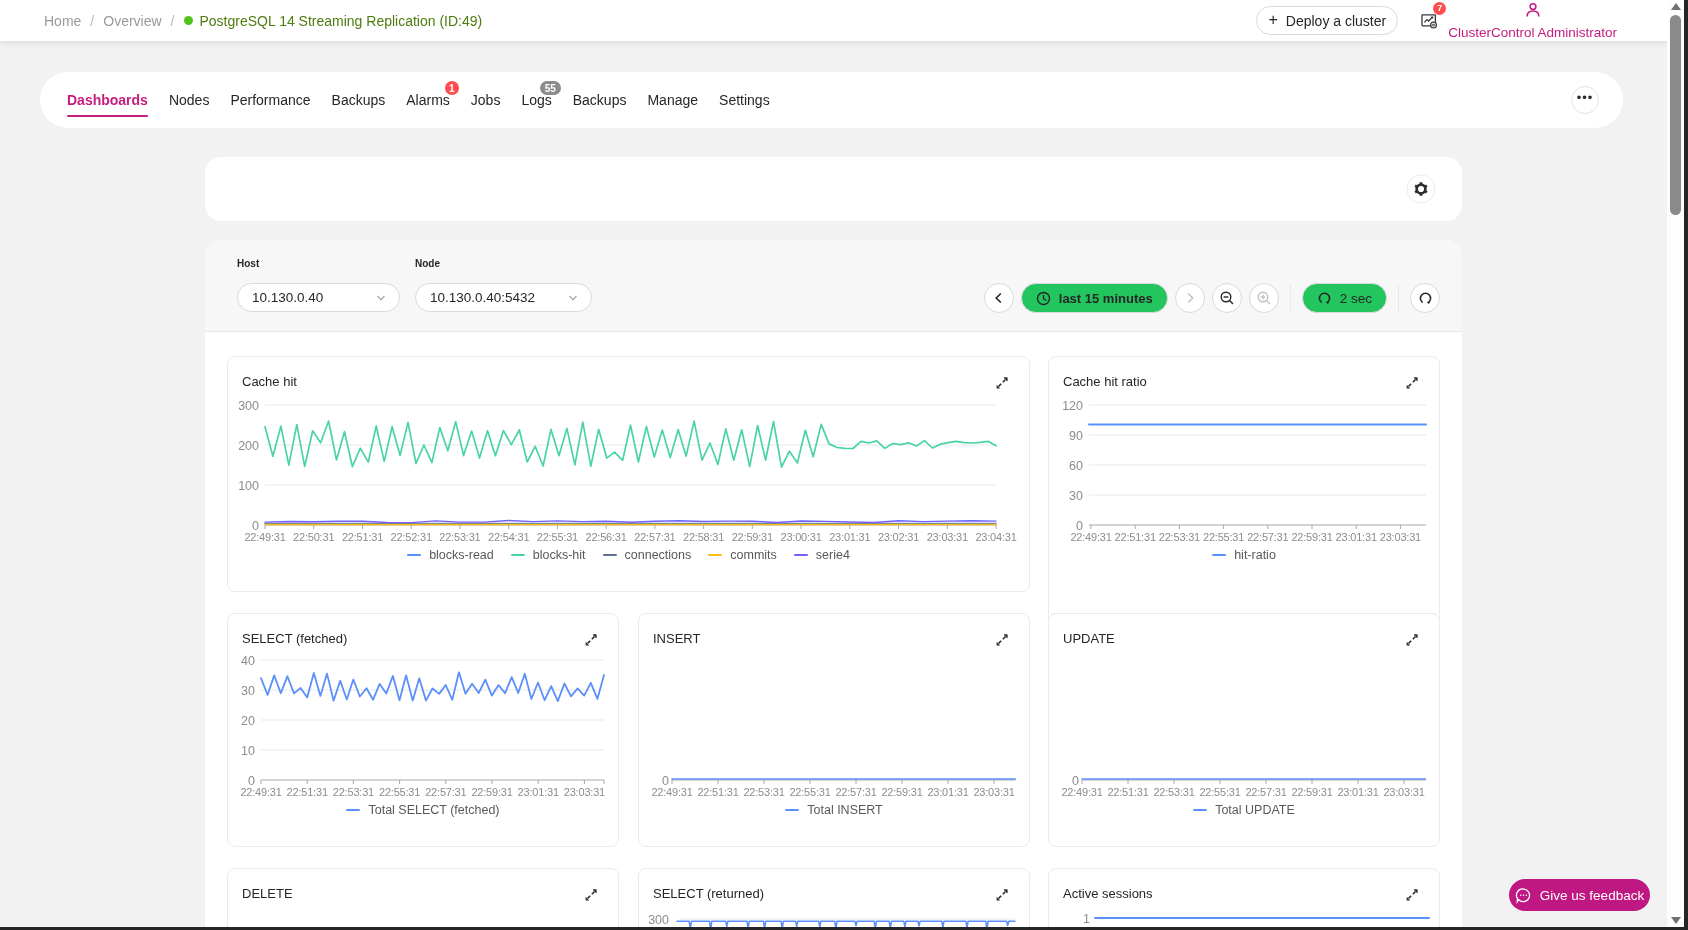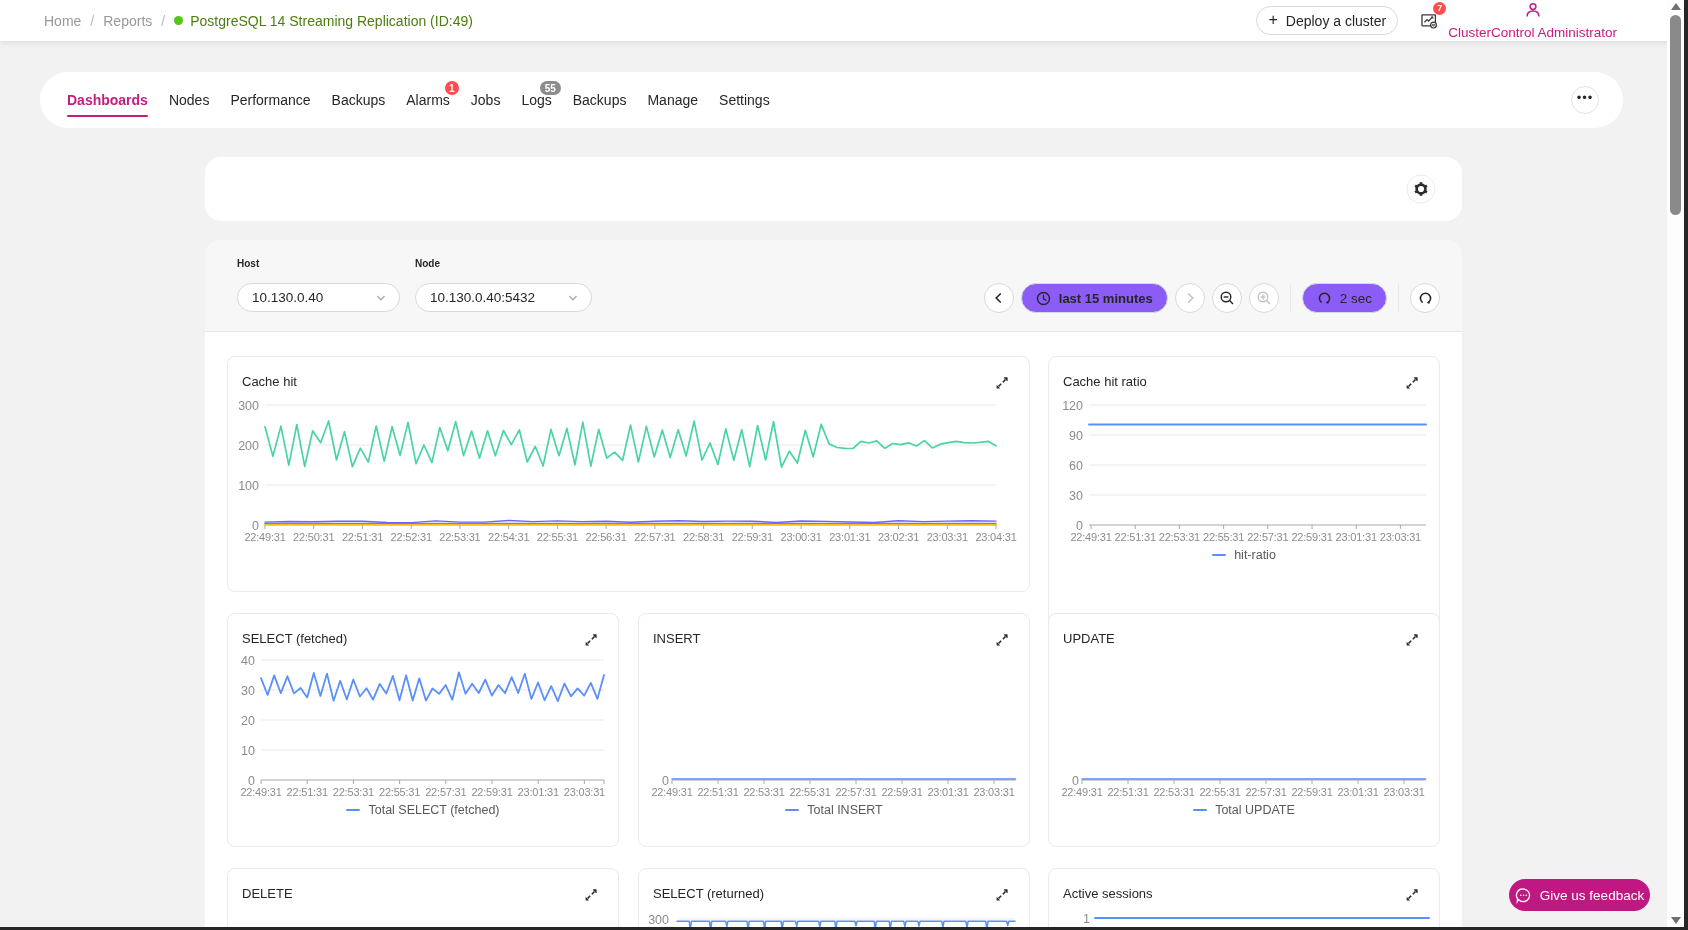--- a/index.html
+++ b/index.html
@@ -31,42 +31,42 @@
 .dots span { margin-top:-6px; }
 .ovcard { position:absolute; left:205px; top:157px; width:1257px; height:64px; background:#fff; border-radius:16px; }
 .sel { position:absolute; height:29px; border:1px solid #d9d9d9; border-radius:15px; background:#fff; font-size:13.5px;
   color:#262626; display:flex; align-items:center; padding:0 12px 0 14px; justify-content:space-between; }
 .gear { position:absolute; right:26px; top:17px; width:30px; height:30px; }
 .main { position:absolute; left:205px; top:240px; width:1257px; height:1000px; background:#fff; border-radius:16px; }
 .flabel { position:absolute; font-size:10px; font-weight:bold; color:#262626; }
 .band { position:absolute; left:0; top:0; right:0; height:92px; background:#f7f7f7; border-bottom:1px solid #e9e9e9; border-radius:16px 16px 0 0; }
 .toolbar { position:absolute; top:43px; right:22px; display:flex; align-items:center; gap:7px; }
 .circ { width:30px; height:30px; border:1px solid #d9d9d9; border-radius:50%; background:#fff; display:flex; align-items:center; justify-content:center; }
-.pill { height:30px; border:1px solid #d9d9d9; border-radius:15px; background:#8b5cf6; display:flex; align-items:center; gap:8px; padding:0 14px; font-size:13.5px; color:#262626; }
+.pill { height:30px; border:1px solid #d9d9d9; border-radius:15px; background:#22c55e; display:flex; align-items:center; gap:8px; padding:0 14px; font-size:13.5px; color:#262626; }
 .vdiv { width:1px; height:28px; background:#e8e8e8; margin:0 4px; }
 .ccard { position:absolute; background:#fff; border:1px solid #ebebeb; border-radius:8px; }
 .ctitle { position:absolute; left:14px; top:17px; font-size:13px; color:#262626; }
 .legend { position:absolute; left:0; right:0; display:flex; justify-content:center; gap:17px; align-items:center; font-size:12.5px; color:#595959; }
 .li { display:flex; align-items:center; gap:8px; }
 .dash { width:14px; height:2.5px; border-radius:2px; display:inline-block; }
 .fb { position:absolute; left:1509px; top:879px; width:141px; height:32px; background:#c01882; border-radius:16px;
   display:flex; align-items:center; justify-content:center; gap:8px; color:#fff; font-size:13.5px; z-index:20; }
 .sbar { position:absolute; left:1667px; top:0; width:17px; height:927px; background:#fdfdfd; z-index:30; }
 .thumb { position:absolute; left:3px; top:15px; width:11px; height:200px; background:#8a8a8a; border-radius:5.5px; }
 .tri-u { position:absolute; left:3.5px; top:3px; width:0; height:0; border-left:5px solid transparent; border-right:5px solid transparent; border-bottom:7px solid #707070; }
 .tri-d { position:absolute; left:3.5px; bottom:3px; width:0; height:0; border-left:5px solid transparent; border-right:5px solid transparent; border-top:7px solid #707070; }
 .edge-r { position:absolute; right:0; top:0; width:4px; height:930px; background:#262626; z-index:40; }
 .edge-b { position:absolute; left:0; bottom:0; width:1688px; height:3px; background:#262626; z-index:40; }
 </style></head>
 <body>
 <div class="hdr">
   <div class="crumb">
       <span>Home</span>
       <span class="sep">/</span>
-      <span>Reports</span>
+      <span>Overview</span>
       <span class="sep">/</span>
       <span class="dot"></span>
       <span class="cur" style="margin-left:-2px">PostgreSQL 14 Streaming Replication (ID:49)</span>
     </div>
   <div class="hright">
     <div class="deploy"><span class="plus">+</span>Deploy a cluster</div>
     <div class="fund"><svg width="17" height="16" viewBox="0 0 17 16">
           <g fill="none" stroke="#383838" stroke-width="1.3">
             <rect x="1" y="1.8" width="13.4" height="11" rx="0.5"></rect>
             <path d="M3.4 9.4 L6.0 6.6 L7.6 8.0 L11.4 4.1"></path>
@@ -243,20 +243,27 @@
       <text x="621.8" y="184" text-anchor="middle" font-size="11" letter-spacing="-0.2" fill="#8c8c8c">23:01:31</text>
       <text x="670.5" y="184" text-anchor="middle" font-size="11" letter-spacing="-0.2" fill="#8c8c8c">23:02:31</text>
       <text x="719.3" y="184" text-anchor="middle" font-size="11" letter-spacing="-0.2" fill="#8c8c8c">23:03:31</text>
       <text x="768.0" y="184" text-anchor="middle" font-size="11" letter-spacing="-0.2" fill="#8c8c8c">23:04:31</text>
       <polyline points="37,166.3 768,166.3" fill="none" stroke="#5B8FF9" stroke-width="1.3" stroke-linejoin="round" stroke-linecap="round"></polyline>
       <polyline points="37,166.9 768,166.9" fill="none" stroke="#5D7092" stroke-width="1.3" stroke-linejoin="round" stroke-linecap="round"></polyline>
       <polyline points="37,167.5 768,167.5" fill="none" stroke="#F6BD16" stroke-width="1.3" stroke-linejoin="round" stroke-linecap="round"></polyline>
       <polyline points="37.0,69.7 44.9,99.3 52.9,69.1 60.8,108.2 68.8,67.7 76.7,109.3 84.7,73.8 92.6,85.8 100.6,64.0 108.5,103.0 116.5,74.6 124.4,109.7 132.3,91.2 140.3,105.1 148.2,69.0 156.2,104.4 164.1,69.7 172.1,98.4 180.0,65.4 188.0,106.6 195.9,88.0 203.9,105.6 211.8,70.5 219.8,93.8 227.7,64.6 235.6,98.6 243.6,74.0 251.5,101.1 259.5,73.8 267.4,98.8 275.4,73.5 283.3,87.7 291.3,72.8 299.2,105.0 307.2,89.3 315.1,109.0 323.0,72.4 331.0,98.7 338.9,71.4 346.9,107.9 354.8,65.2 362.8,109.2 370.7,72.4 378.7,101.1 386.6,95.1 394.6,103.4 402.5,68.1 410.4,105.0 418.4,69.4 426.3,100.0 434.3,73.1 442.2,100.6 450.2,72.7 458.1,99.1 466.1,64.2 474.0,103.2 482.0,86.0 489.9,107.5 497.8,71.9 505.8,103.2 513.7,72.8 521.7,109.6 529.6,68.5 537.6,103.0 545.5,64.5 553.5,110.2 561.4,94.2 569.4,106.0 577.3,73.3 585.2,99.7 593.2,67.4 601.1,86.9 609.1,90.5 617.0,91.3 625.0,91.5 632.9,84.3 640.9,86.0 648.8,83.9 656.8,91.4 664.7,86.5 672.7,87.7 680.6,85.8 688.5,89.0 696.5,83.6 704.4,91.0 712.4,87.2 720.3,85.7 728.3,84.4 736.2,85.7 744.2,86.0 752.1,85.3 760.1,84.3 768.0,88.8" fill="none" stroke="#49d4a2" stroke-width="1.7" stroke-linejoin="round" stroke-linecap="round"></polyline>
       <polyline points="37.0,165.1 61.4,164.5 85.7,164.8 110.1,164.3 134.5,164.3 158.8,165.5 183.2,165.6 207.6,163.9 231.9,165.1 256.3,165.1 280.7,163.5 305.0,164.6 329.4,163.9 353.8,164.6 378.1,164.3 402.5,165.3 426.9,164.3 451.2,163.8 475.6,164.5 500.0,164.1 524.3,164.2 548.7,165.5 573.1,164.0 597.4,164.4 621.8,165.0 646.2,165.5 670.5,163.8 694.9,164.6 719.3,164.1 743.6,163.8 768.0,164.1" fill="none" stroke="#7262fd" stroke-width="1.4" stroke-linejoin="round" stroke-linecap="round"></polyline>
     </svg>
+    <div class="legend" style="top:191px">
+      <span class="li"><span class="dash" style="background:#5B8FF9"></span>blocks-read</span>
+      <span class="li"><span class="dash" style="background:#49d4a2"></span>blocks-hit</span>
+      <span class="li"><span class="dash" style="background:#5D7092"></span>connections</span>
+      <span class="li"><span class="dash" style="background:#F6BD16"></span>commits</span>
+      <span class="li"><span class="dash" style="background:#7262fd"></span>serie4</span>
+    </div>
   </div>
 <div class="ccard" style="left:1048px;top:356px;width:392px;height:292px">
     <div class="ctitle">Cache hit ratio</div>
     <svg width="12" height="12" viewBox="0 0 12 12" style="position:absolute;top:20px;right:21px">
       <g stroke="#2b2b2b" stroke-width="1.5" fill="#2b2b2b">
         <line x1="6.8" y1="5.2" x2="9.4" y2="2.6"></line>
         <polygon points="11.4,0.6 11.4,4.2 10.9,3.7 10.9,3.7 7.8,0.6" stroke="none"></polygon>
         <polygon points="11.4,0.6 11.4,4.2 7.8,0.6" stroke="none"></polygon>
         <line x1="5.2" y1="6.8" x2="2.6" y2="9.4"></line>
         <polygon points="0.6,11.4 4.2,11.4 0.6,7.8" stroke="none"></polygon>

